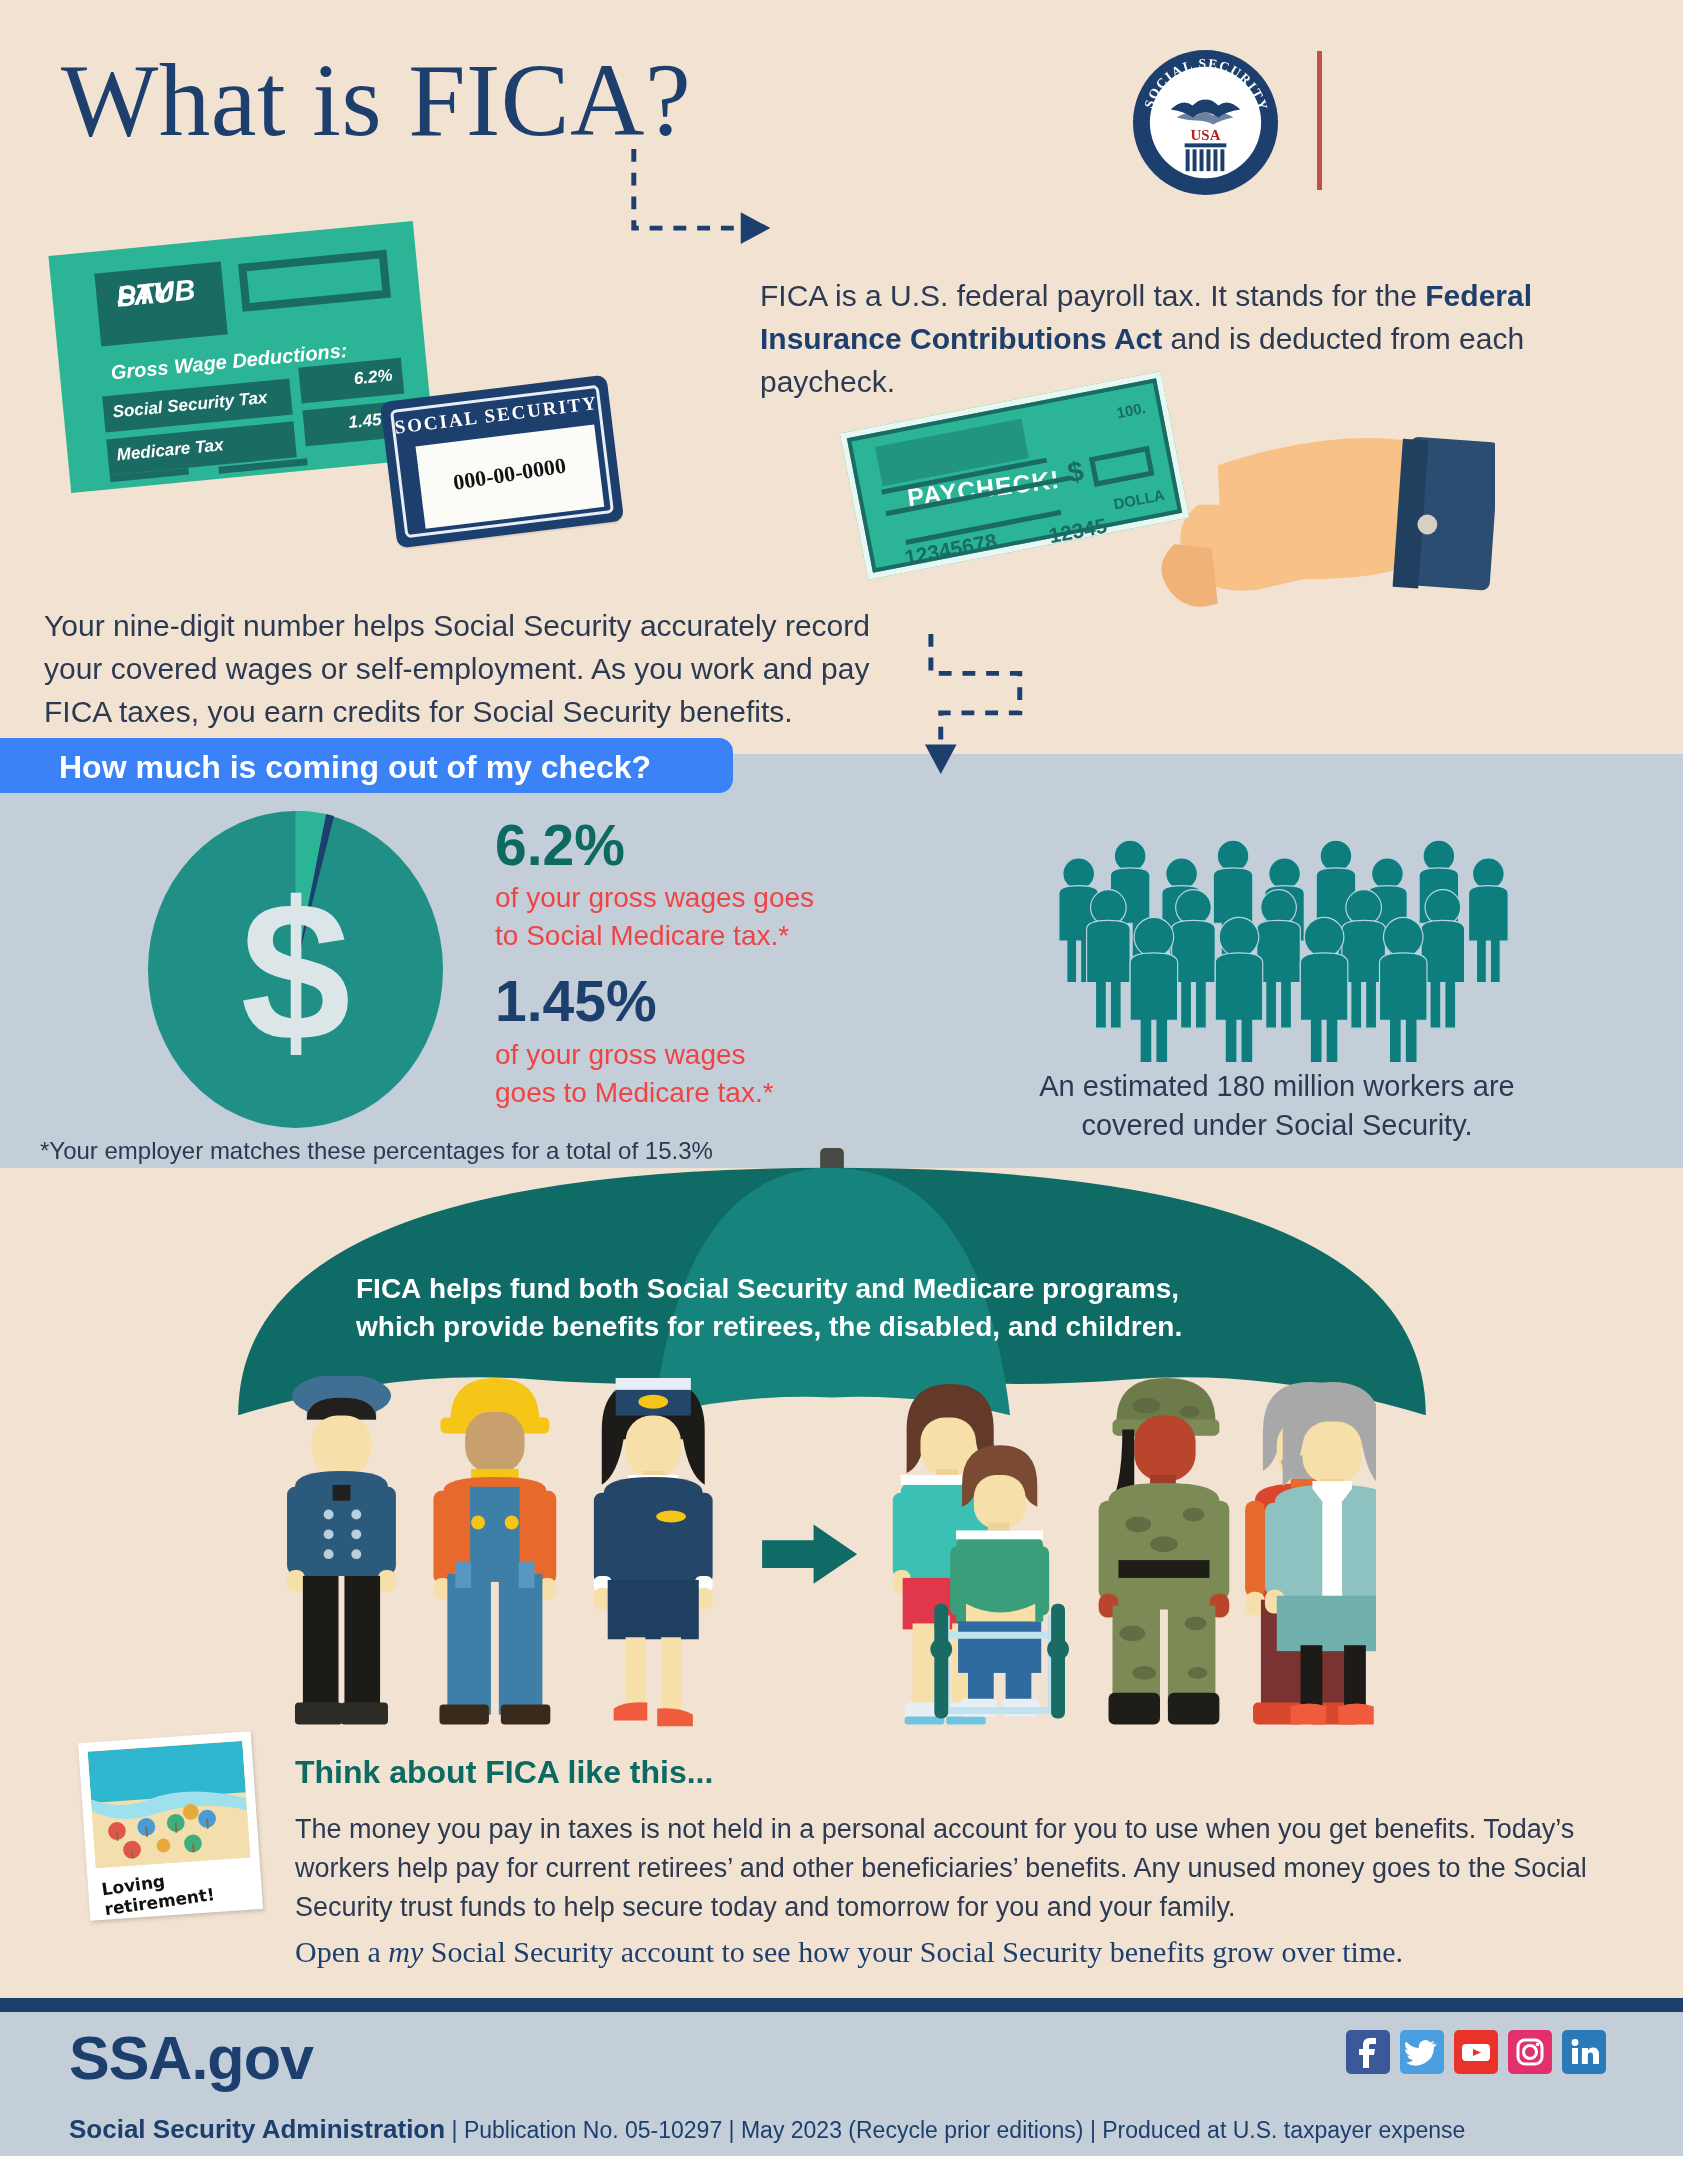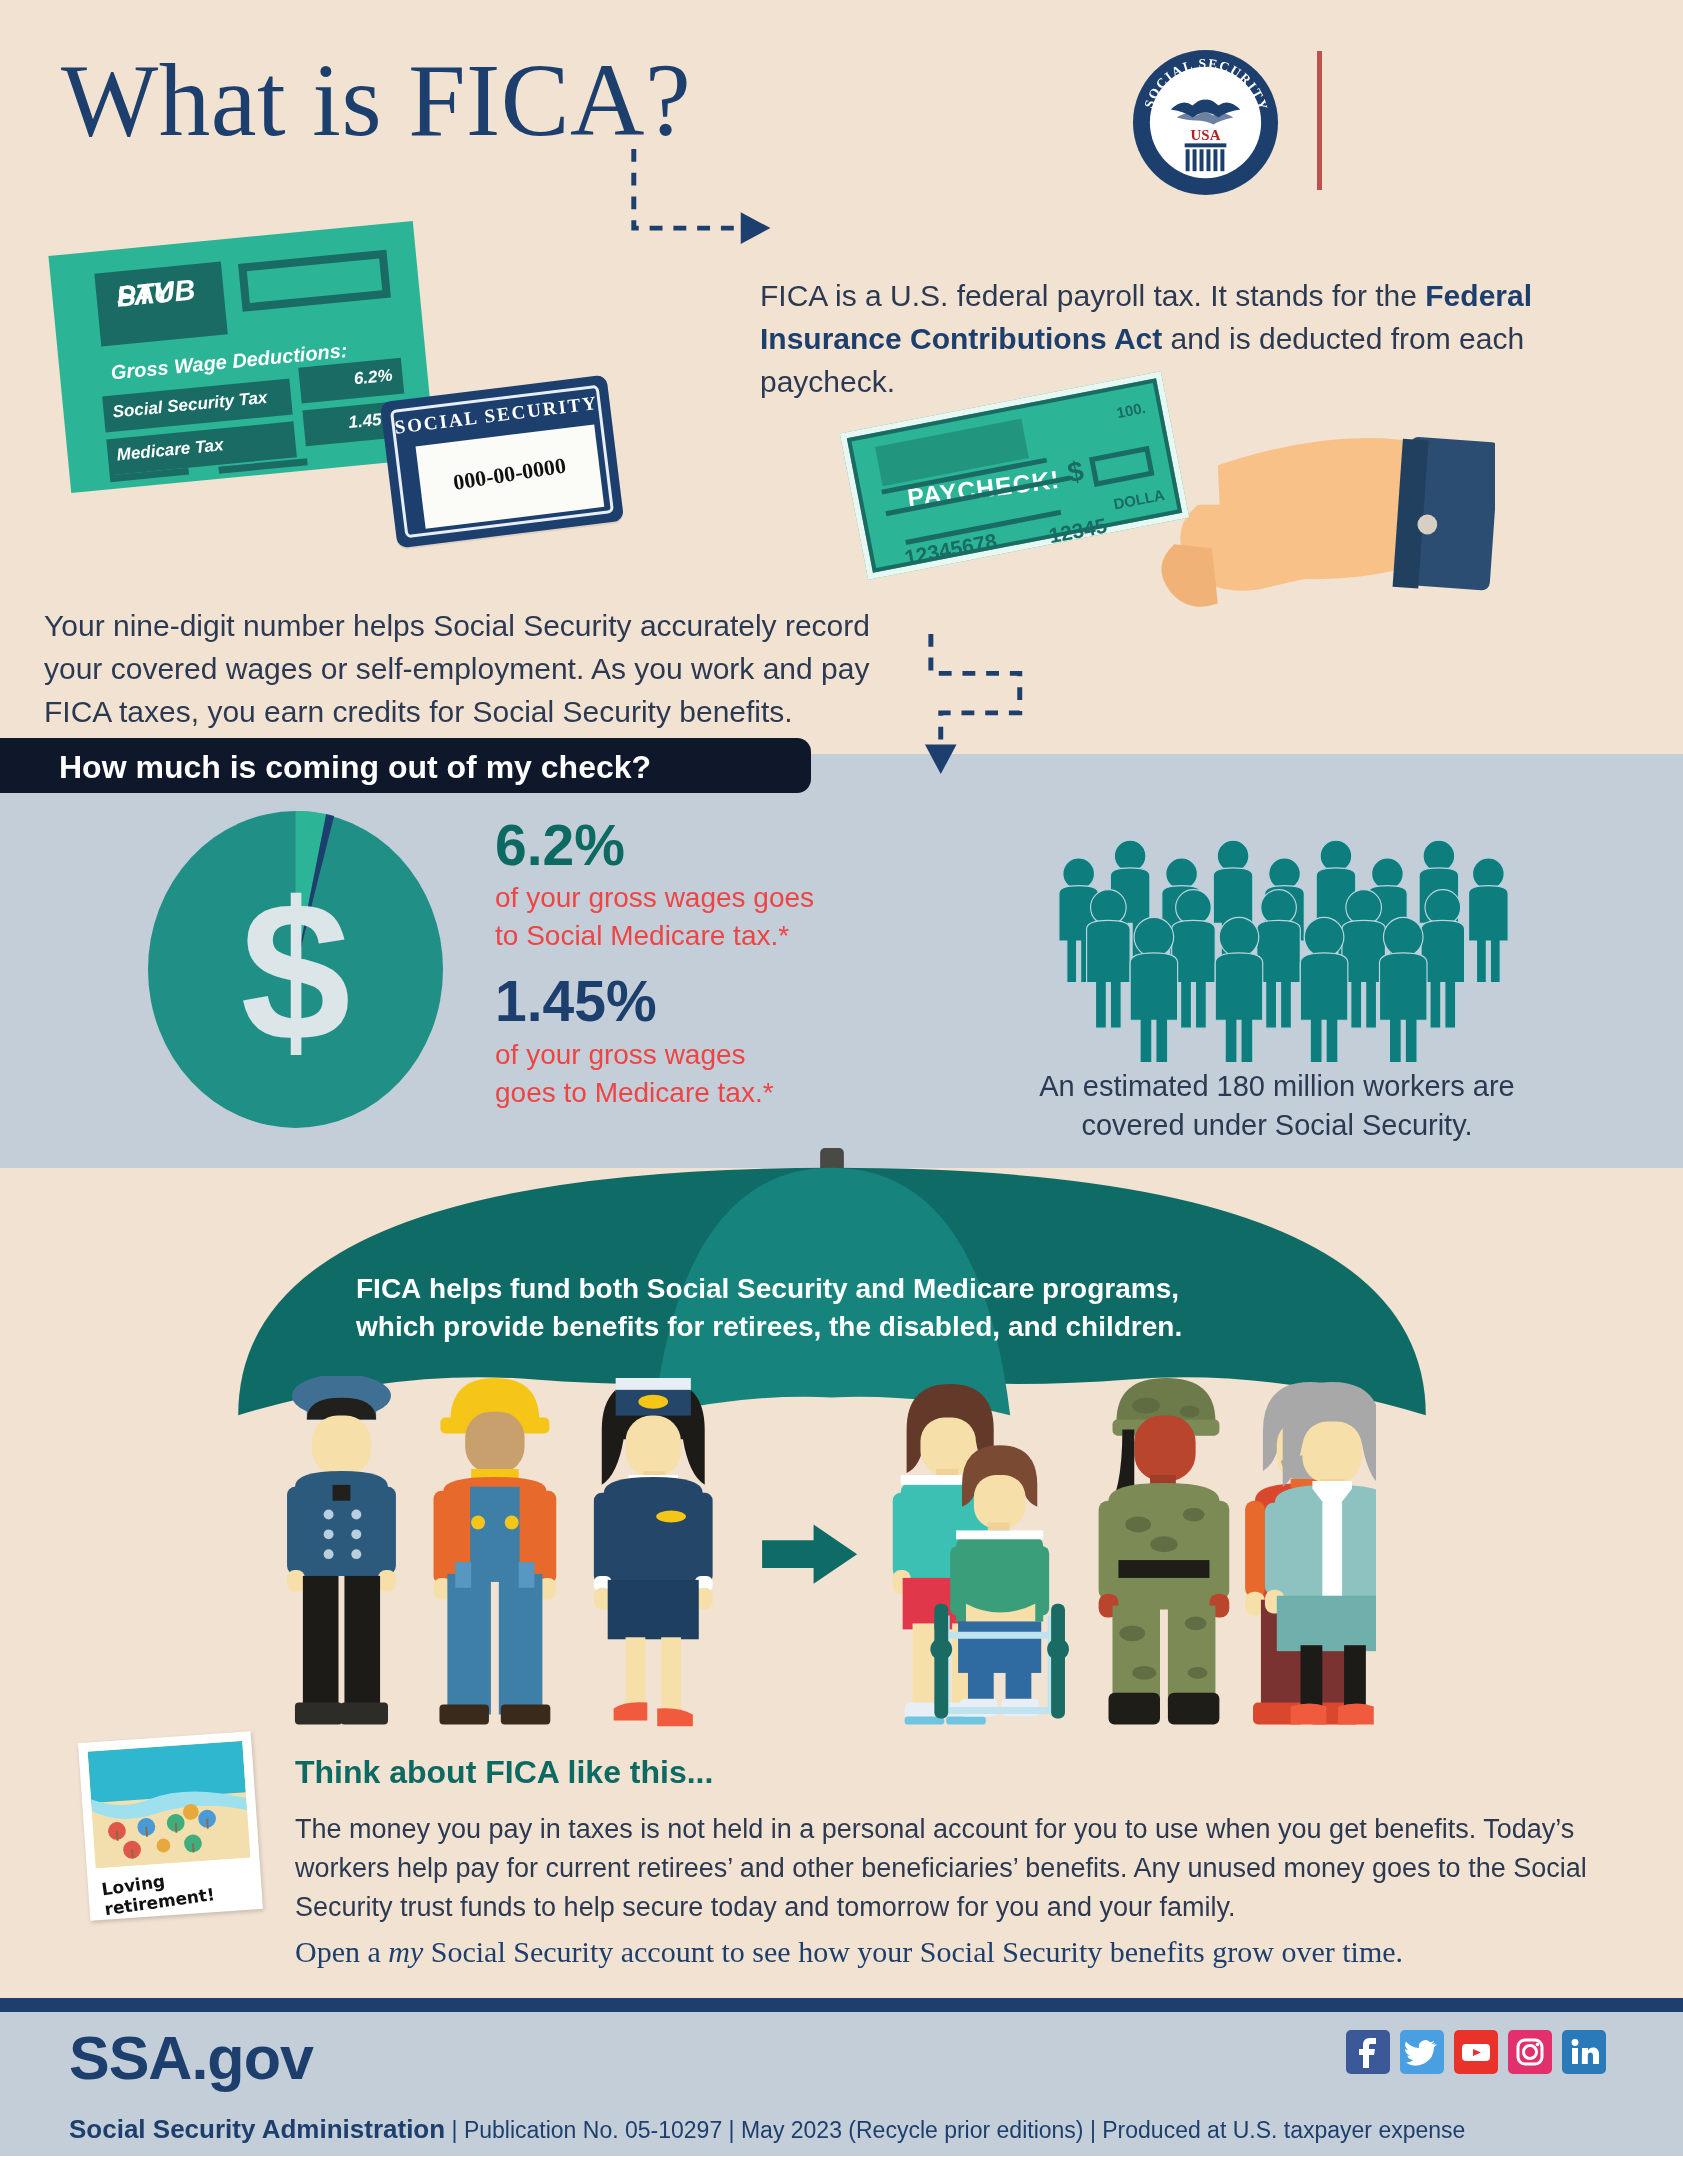--- a/index.html
+++ b/index.html
@@ -91,22 +91,22 @@
   .hand { position:absolute; left:1079px; top:396px; width:416px; height:257px; }
 
   
   .nine {
     position:absolute; left:44px; top:604px; width:891px;
     font-size:30px; line-height:1.44; color:#2b3a52;
   }
 
   
   .tab {
-    position:absolute; left:0; top:738px; width:811px; height:55px;
-    background:#0f172a; border-radius:0 14px 14px 0;
+    position:absolute; left:0; top:738px; width:733px; height:55px;
+    background:#3b82f6; border-radius:0 14px 14px 0;
   }
   .tab span { position:absolute; left:59px; top:11px; color:#fff; font-weight:bold; font-size:32px; }
 
   
   .pie { position:absolute; left:147px; top:810px; width:297px; height:319px; }
   .pct-big { position:absolute; font-weight:bold; font-size:57px; color:#0c6a62; }
   .pct-big.navy { color:#1d3f6e; }
   .pct-sub { position:absolute; font-size:28px; line-height:1.34; color:#ef4444; }
   .footnote { position:absolute; left:40px; top:1137px; font-size:24px; color:#2b3a52; }
 
@@ -296,20 +296,21 @@
     <div>of your gross wages goes</div>
     <div>to Social Medicare tax.*</div>
   </div>
 
   <div class="pct-big navy" style="left:495px;top:968px;">1.45%</div>
   <div class="pct-sub" style="left:495px;top:1036px;">
     <div>of your gross wages</div>
     <div>goes to Medicare tax.*</div>
   </div>
 
+  <div class="footnote">*Your employer matches these percentages for a total of 15.3%</div>
 
   <svg class="crowd" viewBox="0 0 480 230">
     <g fill="#0e7d7d" stroke="#b9d4e0" stroke-width="1.2">
       <g>
         <g transform="translate(10,24)">
             <circle cx="22" cy="16" r="16"></circle>
             <path d="M2 36 q0 -8 20 -8 q20 0 20 8 l0 48 l-8 0 l0 42 l-10 0 l0 -42 l-4 0 l0 42 l-10 0 l0 -42 l-8 0 z"></path>
           </g>
         <g transform="translate(62,6)">
             <circle cx="22" cy="16" r="16"></circle>

